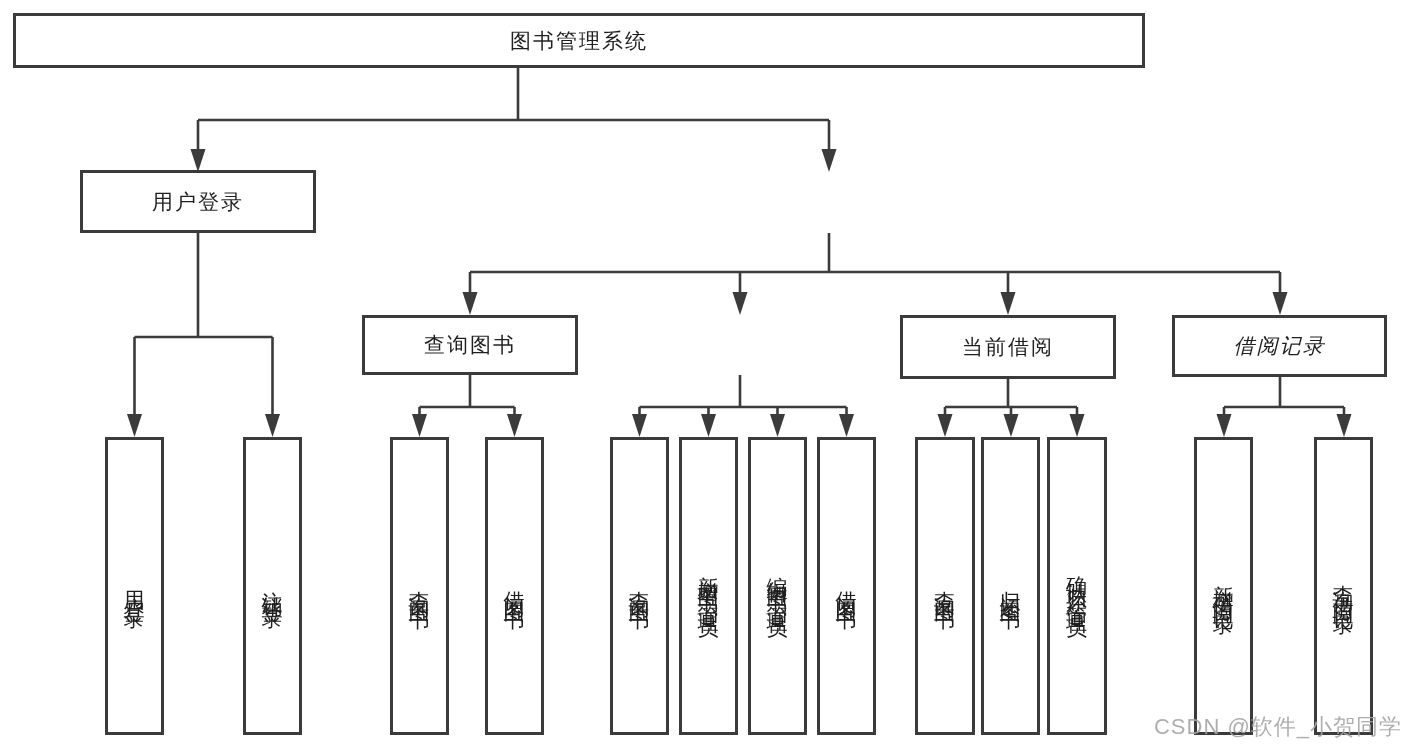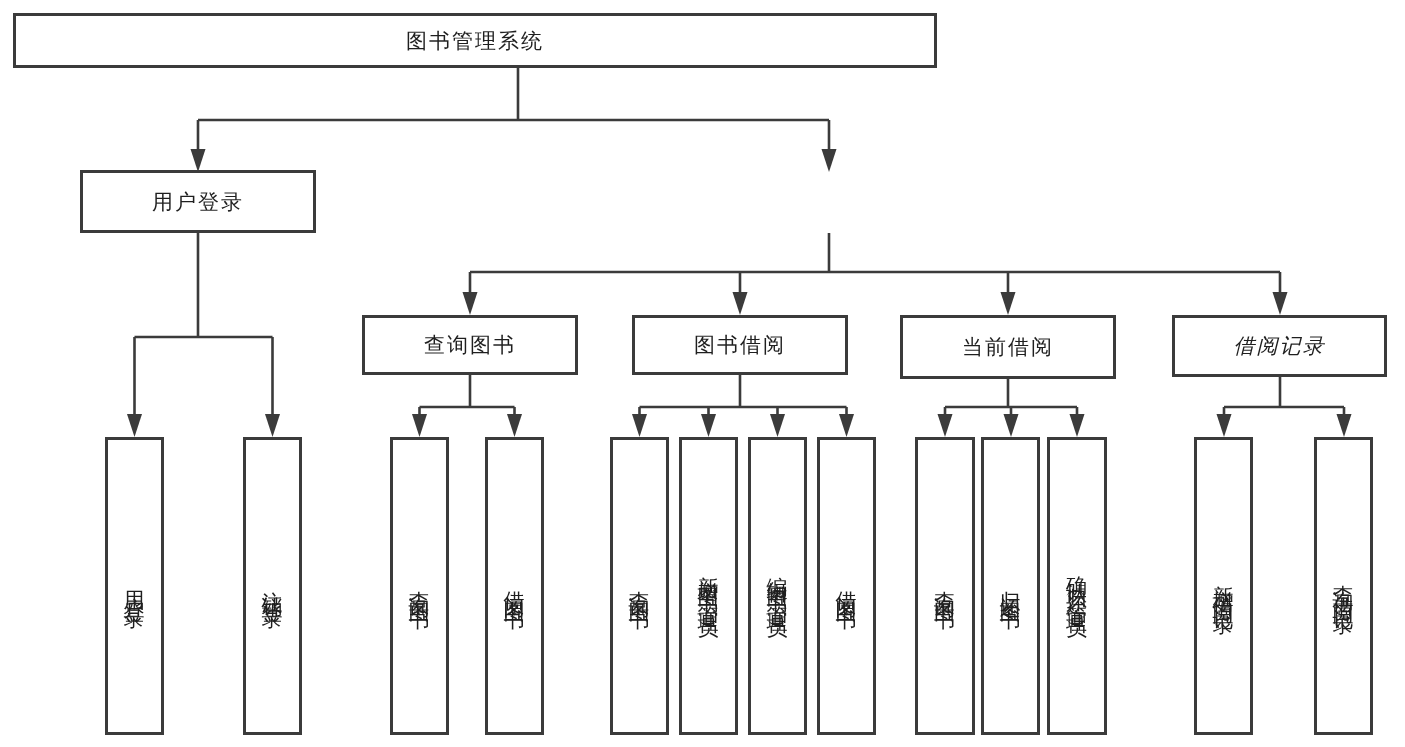--- a/index.html
+++ b/index.html
@@ -90,26 +90,25 @@
       <polygon points="770,414 785,414 777.5,437"></polygon>
       <polygon points="839,414 854,414 846.5,437"></polygon>
       <polygon points="937.5,414 952.5,414 945,437"></polygon>
       <polygon points="1003.5,414 1018.5,414 1011,437"></polygon>
       <polygon points="1069.5,414 1084.5,414 1077,437"></polygon>
       <polygon points="1216.5,414 1231.5,414 1224,437"></polygon>
       <polygon points="1336.5,414 1351.5,414 1344,437"></polygon>
     </g>
   </svg>
 
-  <div class="node" style="left:13px; top:13px; width:924px; height:55px;">图书管理系统</div>
+  <div class="node" style="left:13px; top:13px; width:1132px; height:55px;">图书管理系统</div>
 
   <div class="node" style="left:80px; top:170px; width:236px; height:63px;">用户登录</div>
 
   <div class="node" style="left:362px; top:315px; width:216px; height:60px;">查询图书</div>
-  <div class="node" style="left:632px; top:315px; width:216px; height:60px;">图书借阅</div>
   <div class="node" style="left:900px; top:315px; width:216px; height:64px;">当前借阅</div>
   <div class="node" style="left:1172px; top:315px; width:215px; height:62px;font-style:italic;">借阅记录</div>
 
   <div class="node v" style="left:105px; top:437px; width:59px; height:298px;">用户登录</div>
   <div class="node v" style="left:243px; top:437px; width:59px; height:298px;">注销登录</div>
 
   <div class="node v" style="left:390px; top:437px; width:59px; height:298px;">查询图书</div>
   <div class="node v" style="left:485px; top:437px; width:59px; height:298px;">借阅图书</div>
 
   <div class="node v" style="left:610px; top:437px; width:59px; height:298px;">查询图书</div>
@@ -117,14 +116,15 @@
   <div class="node v" style="left:748px; top:437px; width:59px; height:298px;">编辑图书（管理员）</div>
   <div class="node v" style="left:817px; top:437px; width:59px; height:298px;">借阅图书</div>
 
   <div class="node v" style="left:915px; top:437px; width:60px; height:298px;">查询图书</div>
   <div class="node v" style="left:981px; top:437px; width:59px; height:298px;">归还图书</div>
   <div class="node v" style="left:1047px; top:437px; width:60px; height:298px;">确认归还（管理员）</div>
 
   <div class="node v" style="left:1194px; top:437px; width:59px; height:298px;">新增借阅记录</div>
   <div class="node v" style="left:1314px; top:437px; width:59px; height:298px;">查询借阅记录</div>
 
+  <div class="watermark">CSDN @软件_小贺同学</div>
 
 </div>
 
 </body></html>

